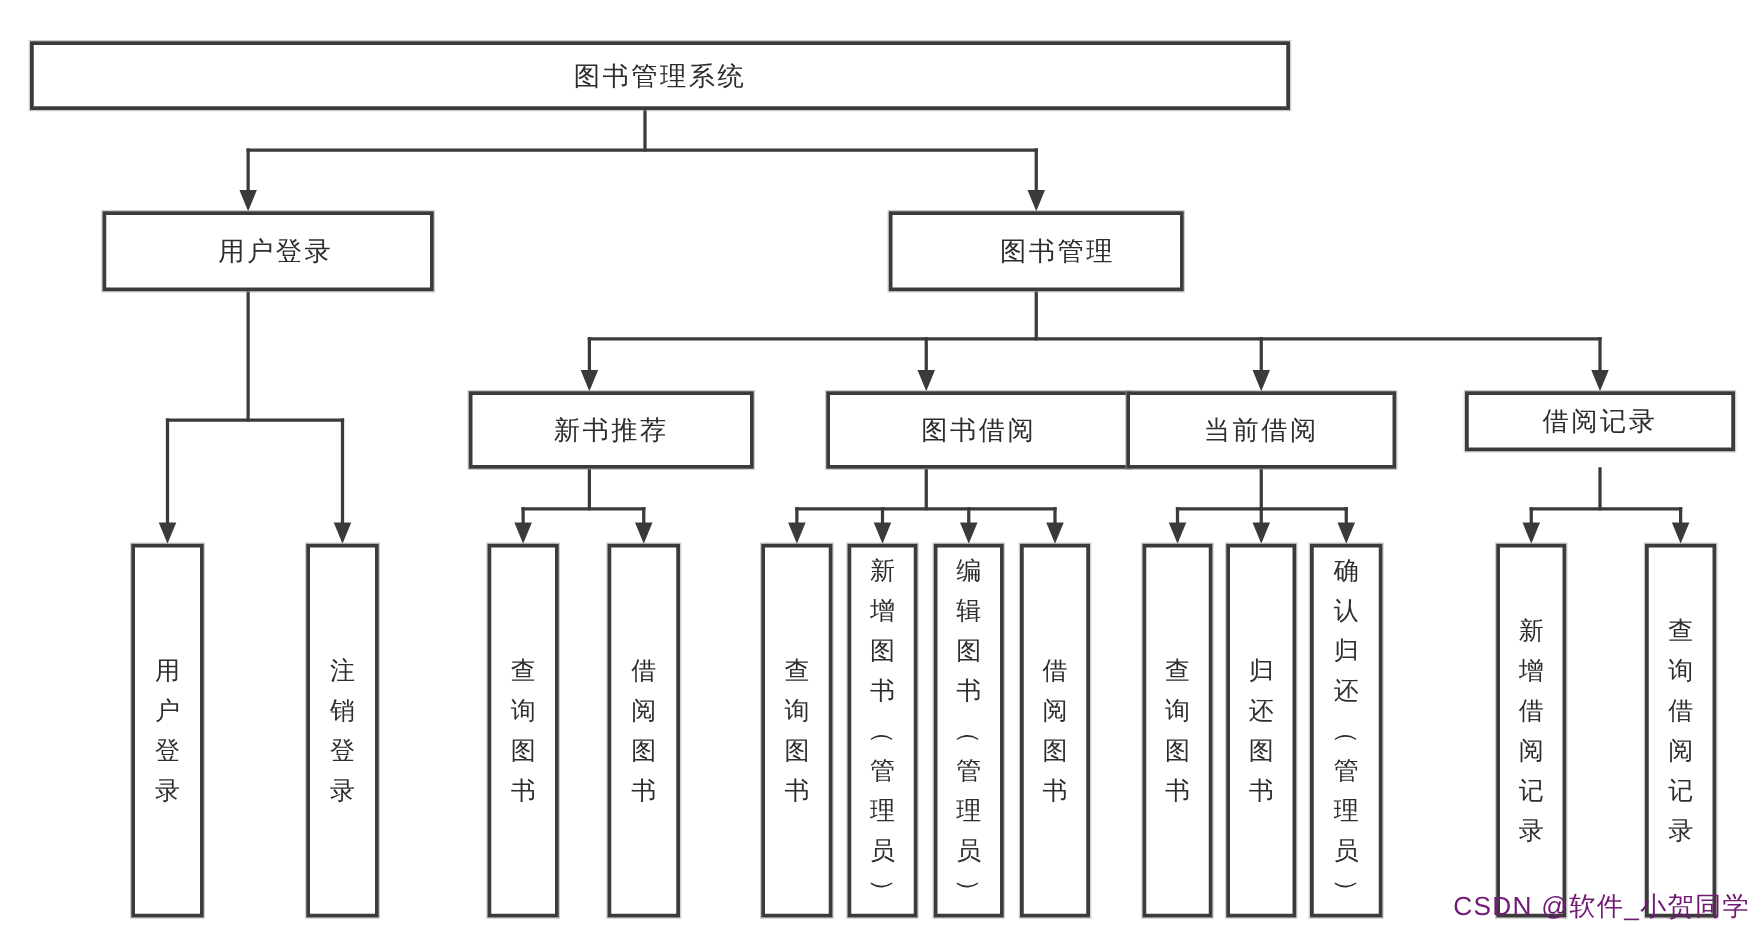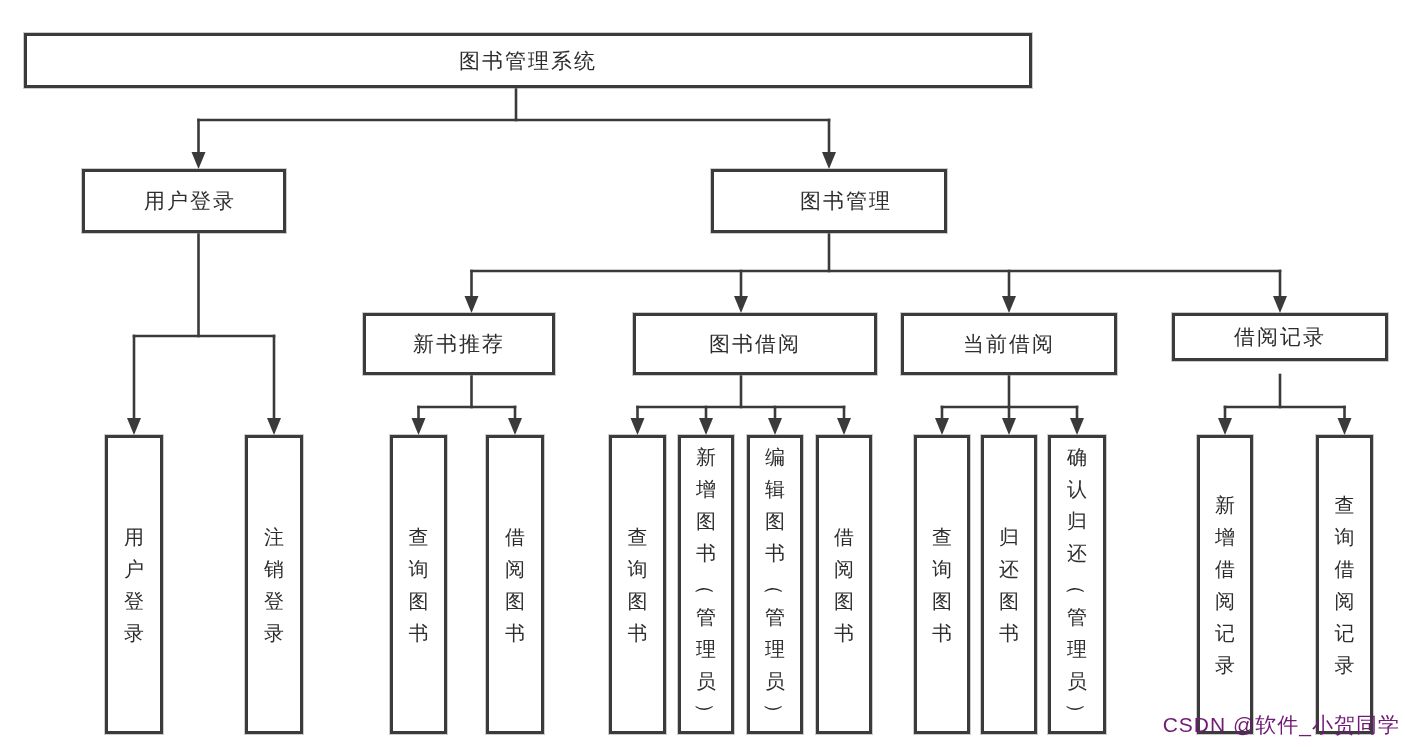--- a/index.html
+++ b/index.html
@@ -128,30 +128,30 @@
         <line x1="1225" y1="407" x2="1225" y2="421" stroke="#3a3a3a" stroke-width="2.6" stroke-linecap="square"></line>
         <polygon points="1218,418 1232,418 1225,435" fill="#3a3a3a"></polygon>
         <line x1="1344.5" y1="407" x2="1344.5" y2="421" stroke="#3a3a3a" stroke-width="2.6" stroke-linecap="square"></line>
         <polygon points="1337.5,418 1351.5,418 1344.5,435" fill="#3a3a3a"></polygon>
       </g>
     </svg>
   <div id="nodes-layer">
       <div class="node" style="left: 24px; top: 13px; width: 1008px; height: 55px; margin-top: 20px;">
         <span class="node-label">图书管理系统</span>
       </div>
-      <div class="node" style="left: 82px; top: 169px; width: 204px; height: 64px; padding-left: 12px;">
+      <div class="node" style="left: 82px; top: 169px; width: 265px; height: 64px; padding-left: 12px;">
         <span class="node-label">用户登录</span>
       </div>
       <div class="node" style="left: 711px; top: 169px; width: 236px; height: 64px; padding-left: 34px;">
         <span class="node-label">图书管理</span>
       </div>
-      <div class="node" style="left: 363px; top: 313px; width: 192px; height: 62px;">
+      <div class="node" style="left: 375px; top: 313px; width: 228px; height: 62px;">
         <span class="node-label">新书推荐</span>
       </div>
-      <div class="node" style="left: 633px; top: 313px; width: 244px; height: 62px;">
+      <div class="node" style="left: 661px; top: 313px; width: 244px; height: 62px;">
         <span class="node-label">图书借阅</span>
       </div>
       <div class="node" style="left: 901px; top: 313px; width: 216px; height: 62px; text-align: right;">
         <span class="node-label">当前借阅</span>
       </div>
       <div class="node" style="left: 1172px; top: 313px; width: 216px; height: 48px;">
         <span class="node-label">借阅记录</span>
       </div>
       <div class="node vertical" style="left: 105px; top: 435px; width: 58px; height: 299px;">
         <span class="node-label">

